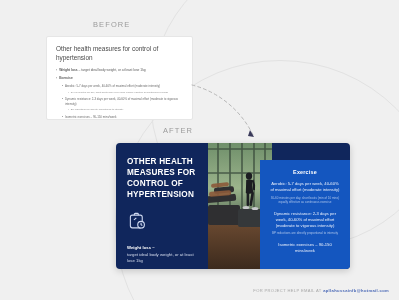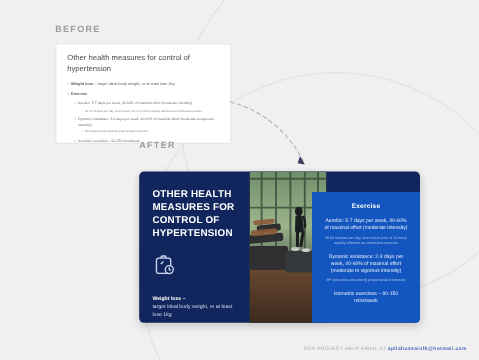--- a/index.html
+++ b/index.html
@@ -18,23 +18,24 @@
     border-radius:50%;
     pointer-events:none;
   }
   #deco-a{ width:300px; height:300px; left:150px; top:-52px; }
   #deco-b{ width:330px; height:330px; left:115px; top:60px; }
 
   
   #before-section{ position:absolute; left:46px; top:20px; }
   .section-label{
     font-size:7.5px;
-    font-weight:bold;
+    font-weight:normal;
     letter-spacing:1.1px;
     color:#9b9b9b;
+    margin-left:47px;
   }
   #before-card{
     position:absolute;
     left:46px; top:36px;
     width:147px; height:84px;
     background:#ffffff;
     border:1px solid #e6e6e6;
     border-radius:2px;
     padding:7px 8px 6px 9px;
     overflow:hidden;
@@ -49,21 +50,21 @@
   .b-l1 .bullet{ color:#9a9a9a; }
   .b-l1 b{ font-weight:bold; }
   .b-l2{ font-size:2.9px; color:#6d6d6d; line-height:1.5; margin:0 0 2px 6px; display:flex; gap:2px;}
   .b-l3{ font-size:2.4px; color:#8a8a8a; line-height:1.5; margin:0 0 3px 12px; display:flex; gap:2px;}
   .grp{ margin-bottom:3px; }
 
   
   #connector{ position:absolute; left:190px; top:40px; width:130px; height:100px; }
 
   
-  #after-label{ position:absolute; left:116px; top:116px; }
+  #after-label{ position:absolute; left:116px; top:126px; }
   #after-slide{
     position:absolute;
     left:116px; top:143px;
     width:234px; height:126px;
     background:#10265c;
     border-radius:4px;
     overflow:hidden;
     box-shadow:0 2px 7px rgba(0,0,0,.18);
     display:flex;
   }

